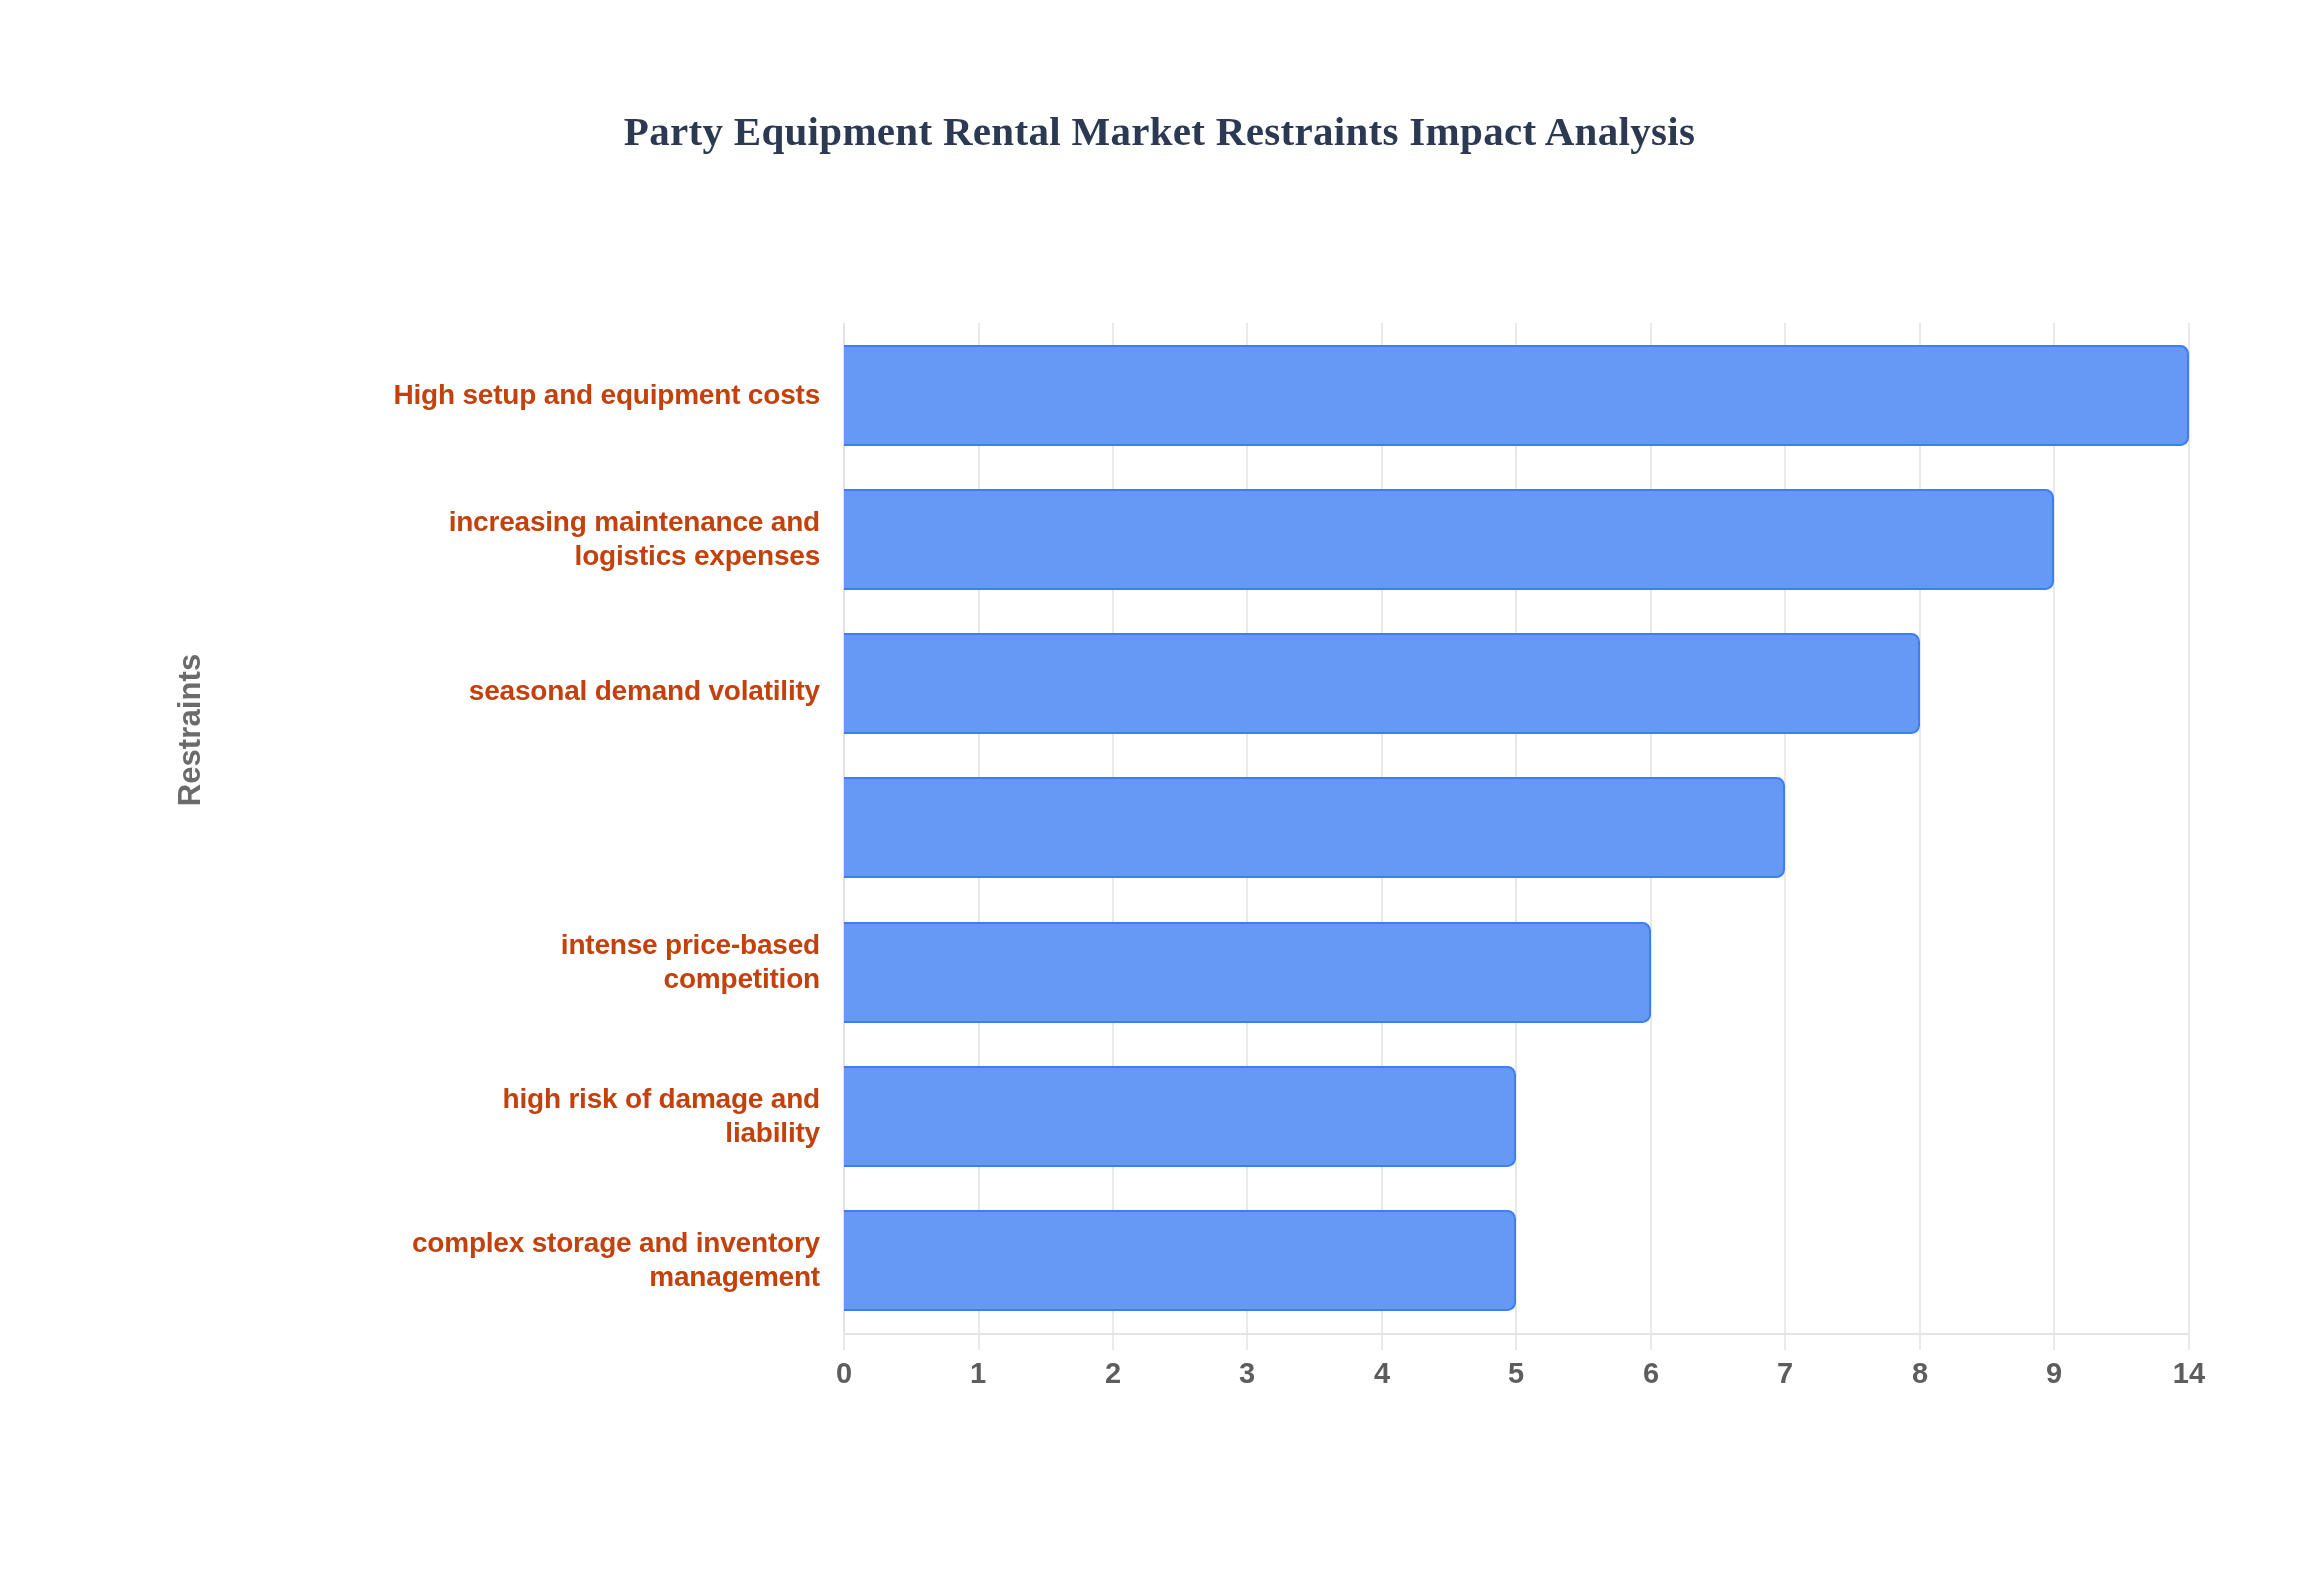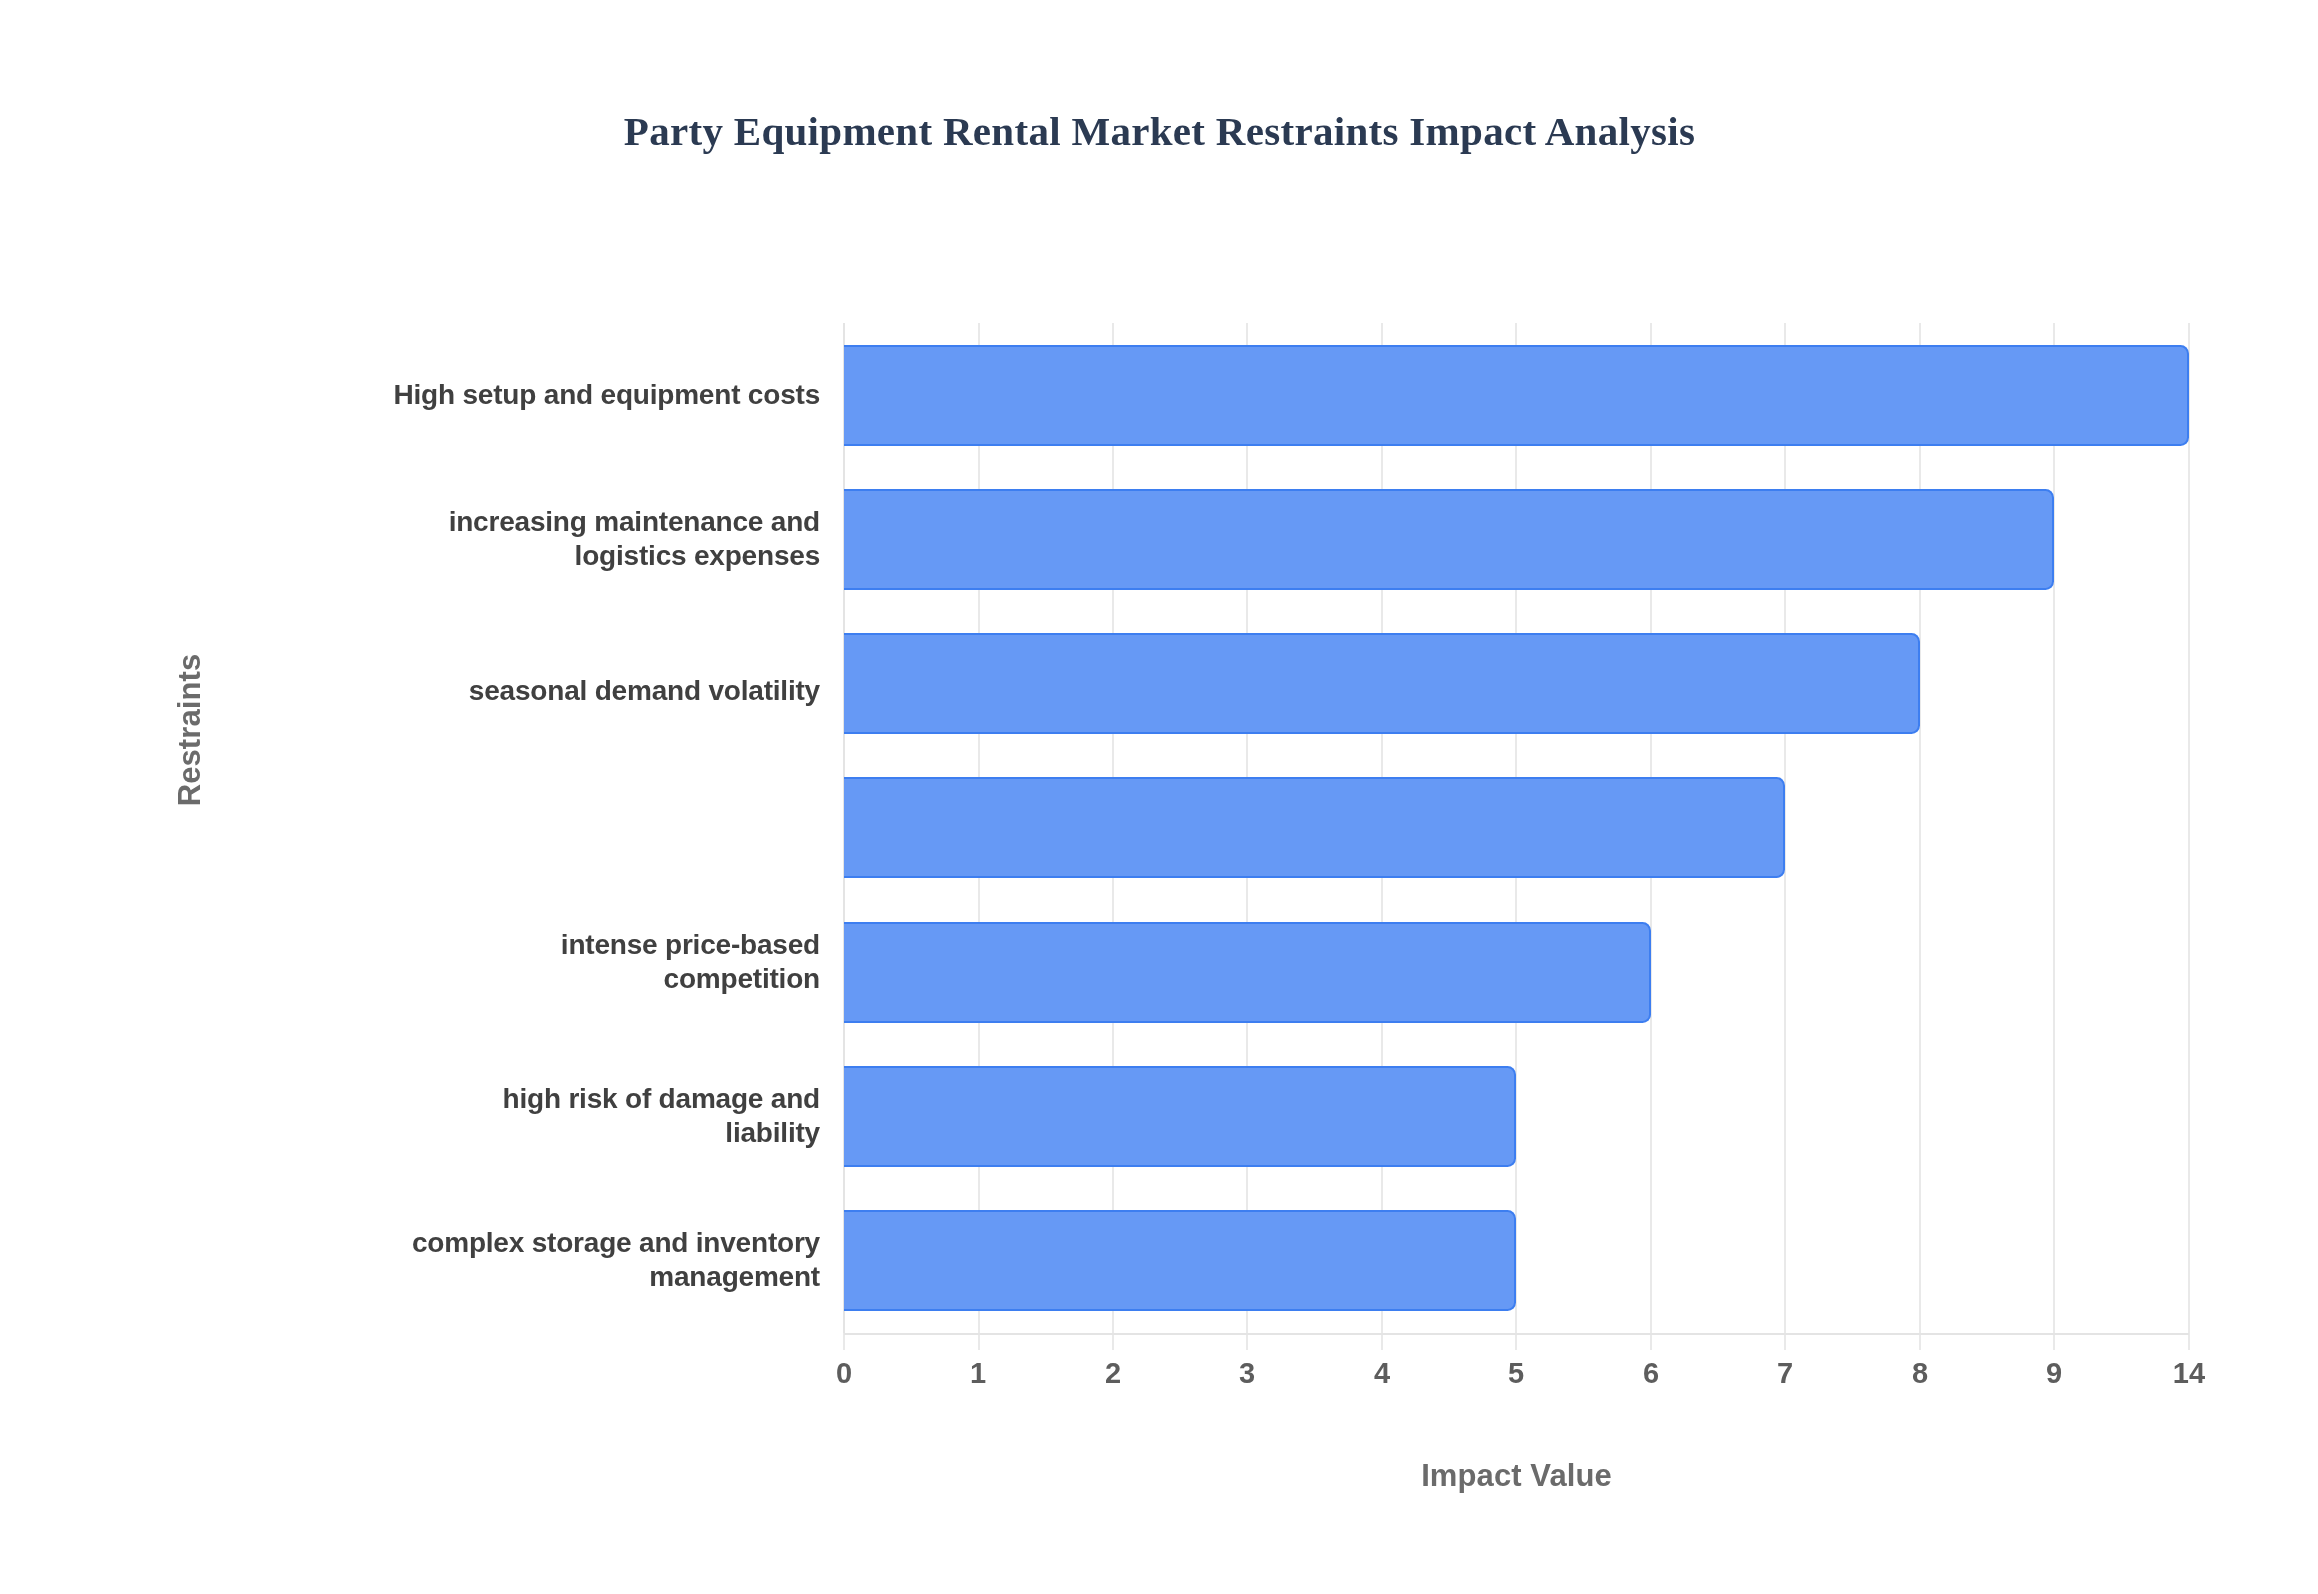--- a/index.html
+++ b/index.html
@@ -103,21 +103,21 @@
     left: 0;
     width: 639px;
     display: flex;
     align-items: center;
     justify-content: flex-end;
   }
   #ytick-labels .ytick-row span {
     text-align: right;
     font-size: 28px;
     font-weight: bold;
-    color: #404040;
+    color: #c2410c;
     line-height: 1.2;
     letter-spacing: -0.2px;
     white-space: pre-line;
   }
 
   
   #xtick-labels {
     position: absolute;
     left: 844px;
     top: 1357px;
@@ -253,16 +253,15 @@
       <span style="left: 403px;">3</span>
       <span style="left: 538px;">4</span>
       <span style="left: 672px;">5</span>
       <span style="left: 807px;">6</span>
       <span style="left: 941px;">7</span>
       <span style="left: 1076px;">8</span>
       <span style="left: 1210px;">9</span>
       <span style="left: 1345px;">14</span>
     </div>
 
-  <div id="xaxis-title">Impact Value</div>
 
 </div>
 
 
 </body></html>

